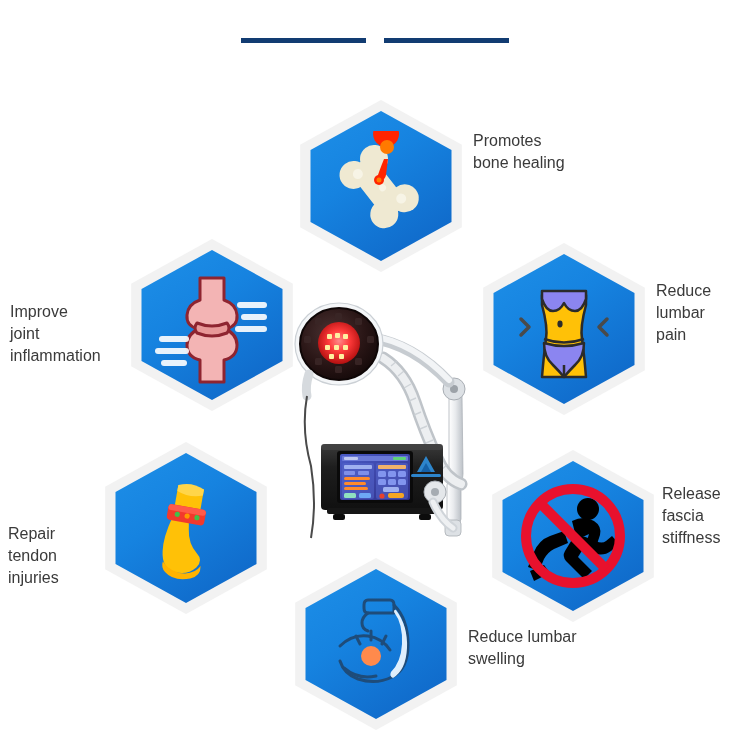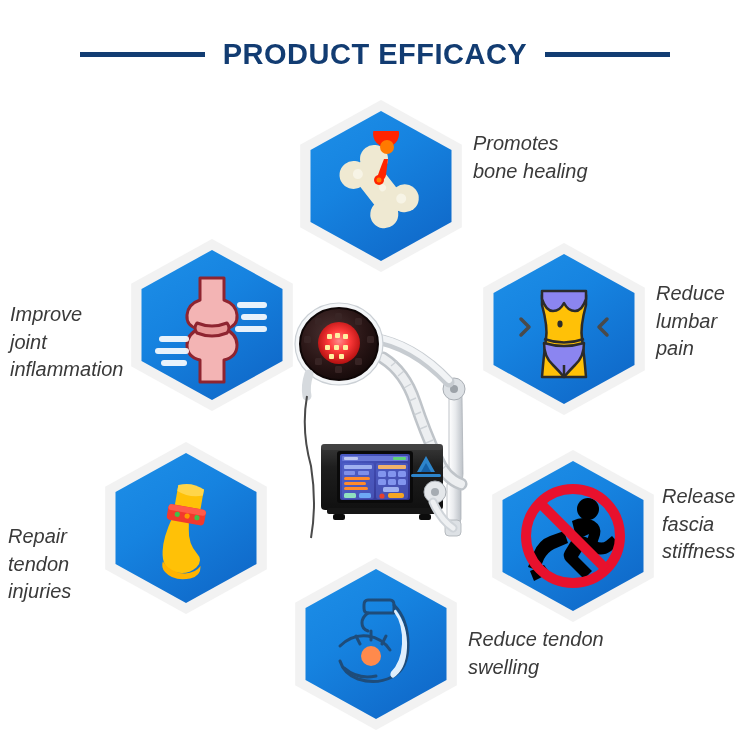--- a/index.html
+++ b/index.html
@@ -60,45 +60,43 @@
     left:11px; top:11px;
     width:150px; height:150px;
     display:flex; align-items:center; justify-content:center;
   }
   .hex-art svg { display:block; }
 
   
   .hex-label {
     position:absolute;
     font-family:"Liberation Sans", sans-serif;
-    font-size:20px;
+    font-size:16px;
     line-height:1.38;
     color:#3A3A3A;
     white-space:pre-line;
-    font-style:italic;
   }
   .lbl-right { text-align:left; }
   .lbl-left  { text-align:left; }
 
   
   #device {
     position:absolute;
     left:283px; top:296px;
     width:205px; height:250px;
   }
   #device svg { display:block; }
 </style>
 </head>
 <body>
 
 <div id="stage">
 
   <div class="title-row">
     <div class="title-rule"></div>
-    <div class="title-text">PRODUCT EFFICACY</div>
     <div class="title-rule"></div>
   </div>
 
   <div class="hex" style="left:295px; top:100px;">
     <div class="hex-outer"></div>
     <div class="hex-inner"></div>
     <div class="hex-art">
       <svg width="110" height="110" viewBox="0 0 110 110">
         <g transform="rotate(-38 55 58)">
           <path d="M40 38 a14 14 0 0 1 14-14 a14 14 0 0 1 14 14 v34 a14 14 0 0 1-14 14 a14 14 0 0 1-14-14 z" fill="#EFE9D2"></path>
@@ -204,21 +202,21 @@
         <path d="M80 26 q12 16 11 38 q-1 22 -14 30 q-4-2 -2-6 q10-10 11-28 q1-20 -8-32 q0-3 2-2 z" fill="#EAF6FF" opacity="0.95"></path>
         <circle cx="55" cy="72" r="10" fill="#FF8A4C"></circle>
         <g stroke="#1E4C7A" stroke-width="3" stroke-linecap="round">
           <line x1="40" y1="52" x2="44" y2="60"></line>
           <line x1="55" y1="47" x2="55" y2="56"></line>
           <line x1="70" y1="52" x2="66" y2="60"></line>
         </g>
       </svg>
     </div>
   </div>
-  <div class="hex-label lbl-right" style="left:468px; top:626px; width:200px;">Reduce tendon
+  <div class="hex-label lbl-right" style="left:468px; top:626px; width:200px;">Reduce lumbar
 swelling</div>
 
   <div class="hex" style="left:487px; top:450px;">
     <div class="hex-outer"></div>
     <div class="hex-inner"></div>
     <div class="hex-art">
       <svg width="126" height="126" viewBox="0 0 126 126">
         <g fill="#000000">
           <circle cx="78" cy="36" r="11"></circle>
           <path d="M62 48 q12-6 22 0 q8 5 6 14 l-4 12 l-10-3 l3-10 q-6 4-13 3 z"></path>

